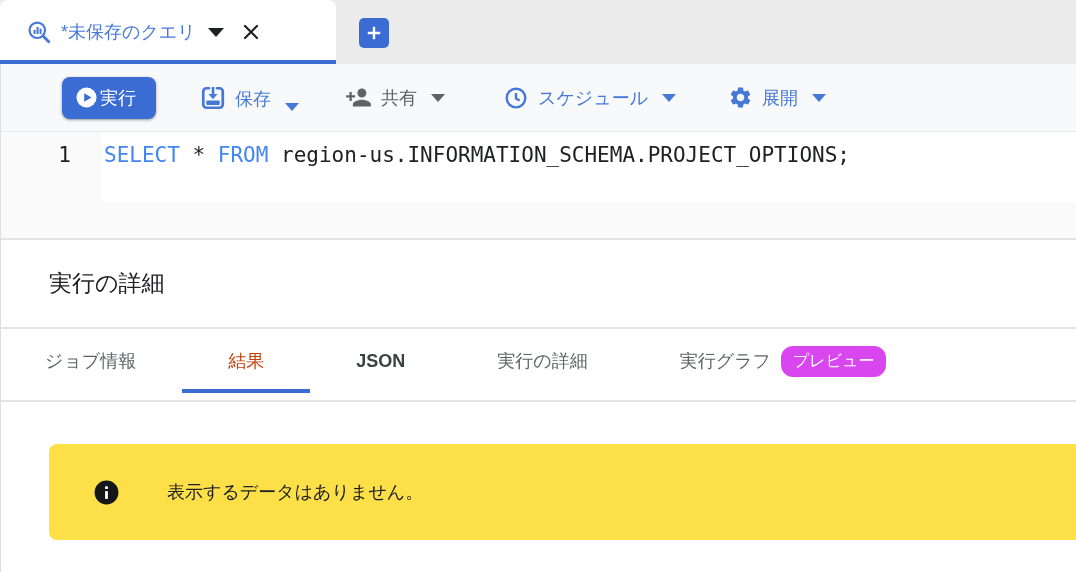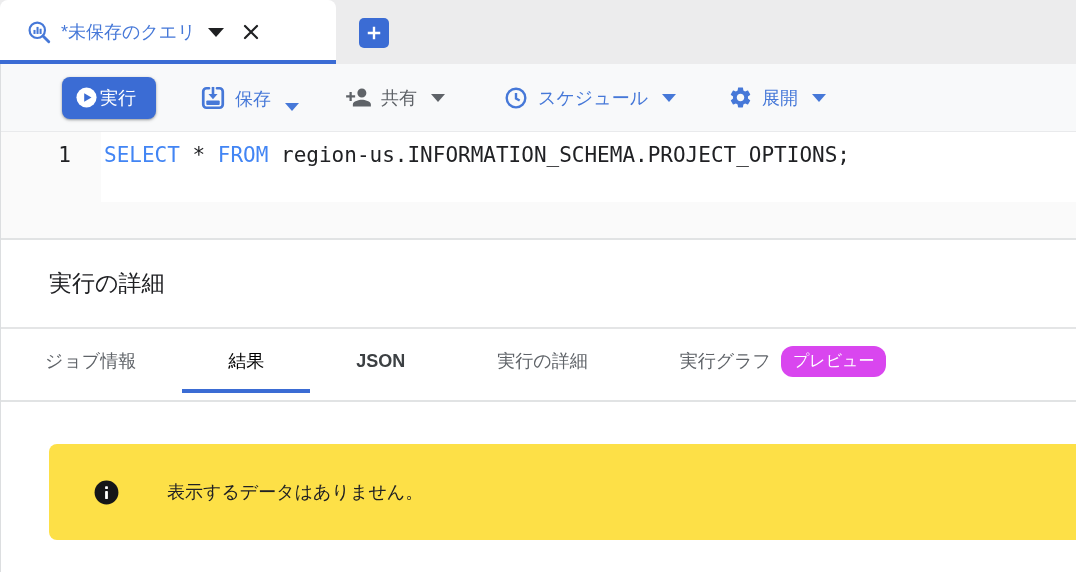--- a/index.html
+++ b/index.html
@@ -43,21 +43,21 @@
   .code-area .kw { color: #4285f4; }
   .editor-pad { height: 38px; background: #fafafa; border-bottom: 2px solid #e1e3e4; }
 
   
   .results-title-row { height: 89px; display: flex; align-items: center; padding-left: 48px;
     font-size: 23px; color: #202124; border-bottom: 2px solid #e4e5e6; background: #fff; }
   .rtabs { height: 73px; display: flex; border-bottom: 2px solid #e1e3e4; background: #fff; }
   .rtab { position: relative; height: 64px; display: flex; align-items: center; padding: 0 46px;
     font-size: 18px; font-weight: 500; color: #5f6368; cursor: pointer; white-space: nowrap; }
   .rtab.first { padding-left: 44px; }
-  .rtab.active { color: #000000; justify-content: flex-end; }
+  .rtab.active { color: #c2410c; justify-content: flex-end; }
   .rtab.dark { color: #3c4043; font-weight: 600; }
   .rtab-underline { position: absolute; left: 0; right: 0; bottom: 0; height: 4px; background: #3b6cd4; }
   .badge { background: #d946ef; color: #fff; font-size: 16px; font-weight: 500;
     padding: 5px 12px; border-radius: 12px; margin-left: 10px; }
 
   .results-body { padding: 42px 0 0 48px; background: #fff; height: 179px; }
   .banner { width: calc(100% - 0px); height: 96px; background: #fde047; border-radius: 8px 0 0 8px;
     display: flex; align-items: center; padding-left: 44px; }
   .banner-text { margin-left: 47px; font-size: 18px; color: #202124; }
 

